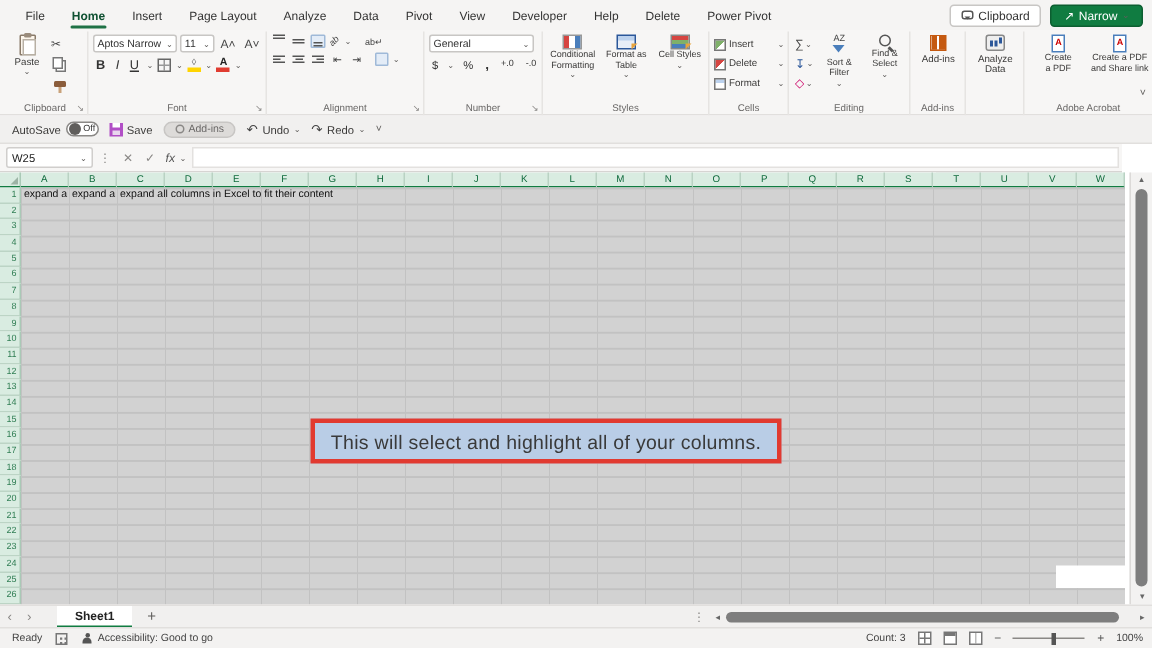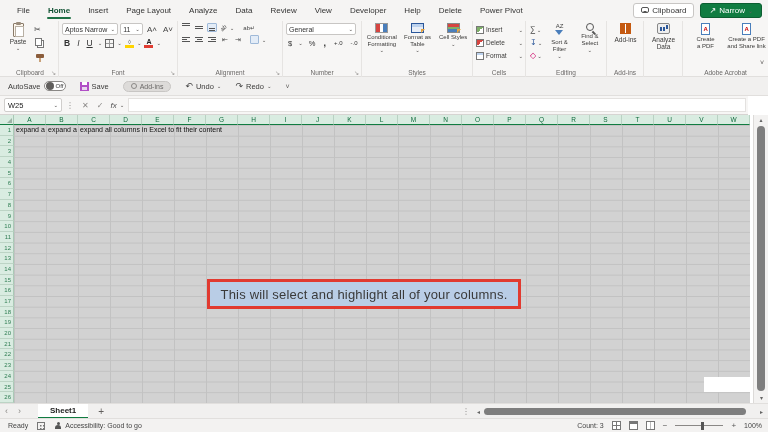--- a/index.html
+++ b/index.html
@@ -76,21 +76,21 @@
        background-clip:content-box; padding:1px;
        background-image:linear-gradient(90deg,#c55a11 45%,#fff 45%,#fff 55%,#c55a11 55%),
                         linear-gradient(#c55a11 45%,#fff 45%,#fff 55%,#c55a11 55%); }
   .i-analyze { width:13px; height:11px; border:1px solid #888; border-radius:2px; background:#eee; position:relative; margin-bottom:2px; }
   .i-analyze::before { content:""; position:absolute; left:2px; bottom:2px; width:2px; height:4px; background:#2b579a; box-shadow:3px 0 0 #2b579a, 6px -2px 0 #2b579a; }
   .i-pdf { width:9px; height:12px; border:1px solid #4a7ebb; background:#fff; position:relative; margin-bottom:1px; }
   .i-pdf::after { content:"A"; position:absolute; left:1.5px; top:2px; font-size:6px; color:#c00; font-weight:bold; }
   #ribbon-collapse { right:4px; bottom:10px; font-size:7px; color:#605e5c; }
 
   
-  #qat { left:0; top:77px; width:768px; height:19px; background:#f1f0ef; border-bottom:1px solid #e1dfdd; display:flex; align-items:center; gap:14px; padding-left:8px; font-size:7.5px; color:#3b3a39; }
+  #qat { left:0; top:77px; width:768px; height:19px; background:#f1f0ef; border-bottom:1px solid #e1dfdd; display:flex; align-items:center; gap:7px; padding-left:8px; font-size:7.5px; color:#3b3a39; }
   .toggle { width:22px; height:10px; border:1px solid #8a8886; border-radius:6px; background:#fff; position:relative; display:flex; align-items:center; }
   .toggle .knob { width:8px; height:8px; border-radius:50%; background:#605e5c; margin-left:1px; }
   .toggle .tlabel { font-size:6px; color:#333; margin-left:2px; }
   .i-save { width:9px; height:9px; background:#b14fc6; position:relative; }
   .i-save::before { content:""; position:absolute; left:2px; top:0; width:5px; height:3px; background:#fff; }
   .i-save::after { content:""; position:absolute; left:2px; bottom:1px; width:5px; height:3px; background:#e9d6ee; }
   .qat-addins { background:#dddbd9; border:1px solid #c8c6c4; border-radius:8px; padding:1px 7px; color:#6a6867; display:flex; align-items:center; gap:3px; font-size:7px; }
   .qat-group { display:flex; align-items:center; gap:3px; }
   .u-glyph { font-size:9px; color:#444; }
 
@@ -158,21 +158,21 @@
 <div id="stage">
 
   <div id="menubar" class="abs">
     <div class="menu-tabs">
         <div class="menu-tab">File</div>
         <div class="menu-tab active">Home</div>
         <div class="menu-tab">Insert</div>
         <div class="menu-tab">Page Layout</div>
         <div class="menu-tab">Analyze</div>
         <div class="menu-tab">Data</div>
-        <div class="menu-tab">Review</div>
+        <div class="menu-tab">Pivot</div>
         <div class="menu-tab">View</div>
         <div class="menu-tab">Developer</div>
         <div class="menu-tab">Help</div>
         <div class="menu-tab">Delete</div>
         <div class="menu-tab">Power Pivot</div>
       </div>
     <div class="menu-right">
       <div class="pill-btn">
         <span class="i-bubble"></span>
         <span>Clipboard</span>

